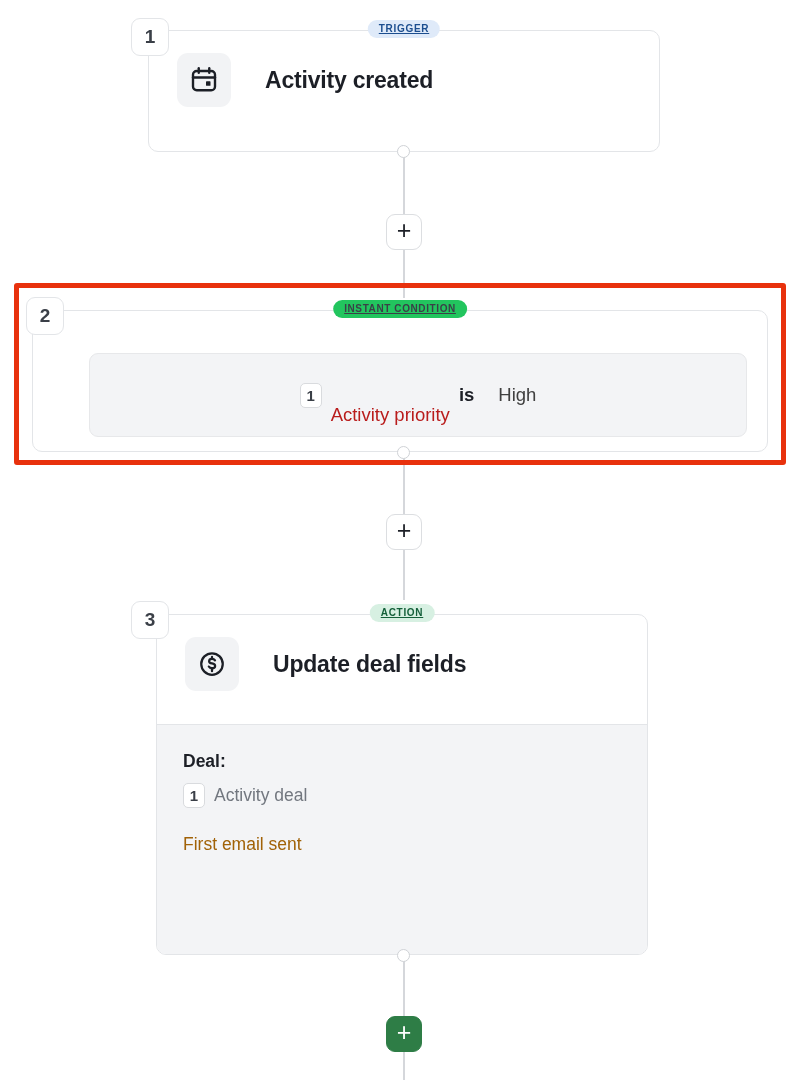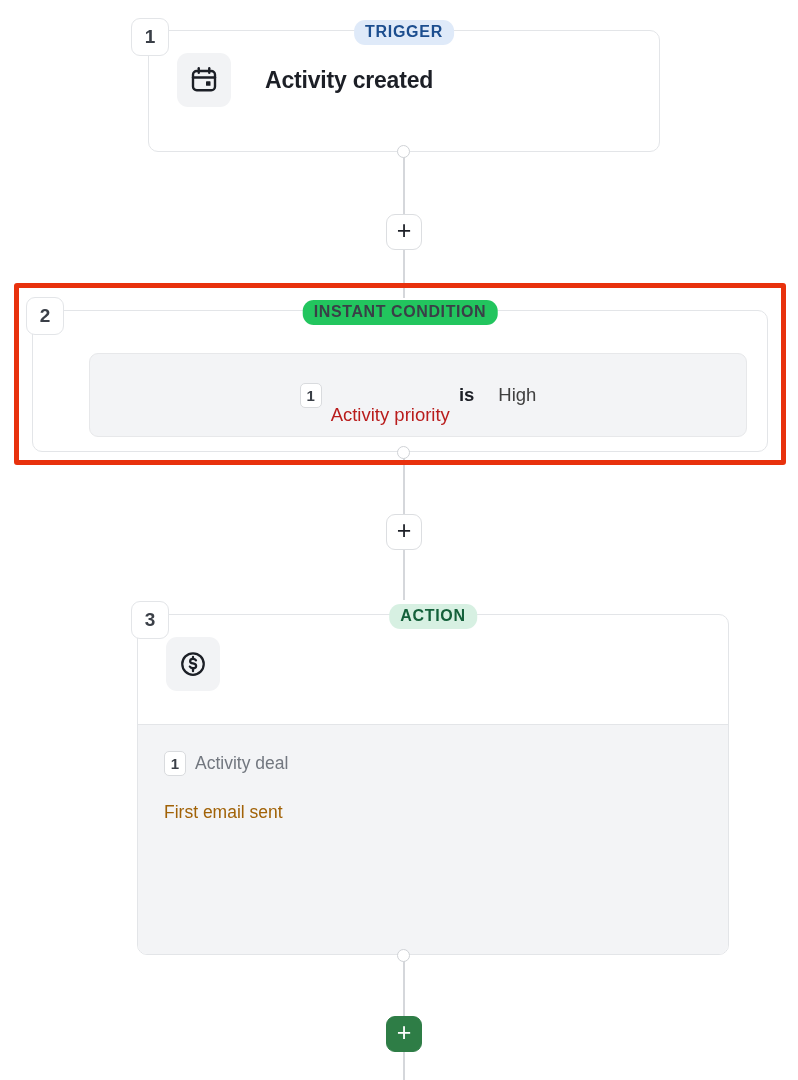--- a/index.html
+++ b/index.html
@@ -62,25 +62,26 @@
     color: #3a3f47;
     z-index: 6;
   }
   .badge {
     position: absolute;
     top: -11px;
     left: 50%;
     transform: translateX(-50%);
     padding: 3px 11px 4px;
     border-radius: 11px;
-    font-size: 16px;
+    font-size: 10px;
     font-weight: 700;
     letter-spacing: 0.7px;
     white-space: nowrap;
     z-index: 5;
+    text-decoration: underline;
   }
   .badge-trigger { background: #dfeaf9; color: #1c4e8f; }
   .badge-condition { background: #22c55e; color: #3a3f47; letter-spacing: 0.6px; }
   .badge-action { background: #d7f0e2; color: #14603a; }
 
   
   .card-head {
     display: flex;
     align-items: center;
     padding: 22px 0 22px 28px;
@@ -255,34 +256,36 @@
 </div>
 <div class="step-num" style="left:26px;top:297px;">2</div>
 <div class="conn-dot" style="top:446px;"></div>
 
 <div class="highlight"></div>
 
 <div class="plus plus-white" style="top:514px;">
   <span>+</span>
 </div>
 
-<div class="step" style="left:137px;top:614px;width:592px;height:341px;">
+<div class="step" style="left:156px;top:614px;width:492px;height:341px;">
   <div class="badge badge-action">ACTION</div>
   <div class="card-head">
     <div class="icon-tile">
       <svg width="30" height="30" viewBox="0 0 24 24" fill="none" stroke="#1c1f26" stroke-width="1.8" stroke-linecap="round">
         <circle cx="12" cy="12" r="8.6"></circle>
         <path d="M14.4 9.1c-.55-.85-1.45-1.2-2.4-1.2-1.25 0-2.3.66-2.3 1.8 0 1.2 1.05 1.6 2.3 1.85 1.3.26 2.5.65 2.5 1.95 0 1.2-1.15 1.85-2.5 1.85-1.1 0-2.05-.4-2.55-1.3"></path>
         <line x1="12" y1="6.3" x2="12" y2="7.9"></line>
         <line x1="12" y1="16.1" x2="12" y2="17.7"></line>
       </svg>
     </div>
+    <div class="card-title">Update deal fields</div>
   </div>
 
   <div class="act-body">
+    <div class="field-label">Deal:</div>
     <div class="field-value muted">
       <span class="tok">1</span>
       <span>Activity deal</span>
     </div>
     <div class="field-value">
       <span>First email sent</span>
     </div>
   </div>
 </div>
 <div class="step-num" style="left:131px;top:601px;">3</div>

